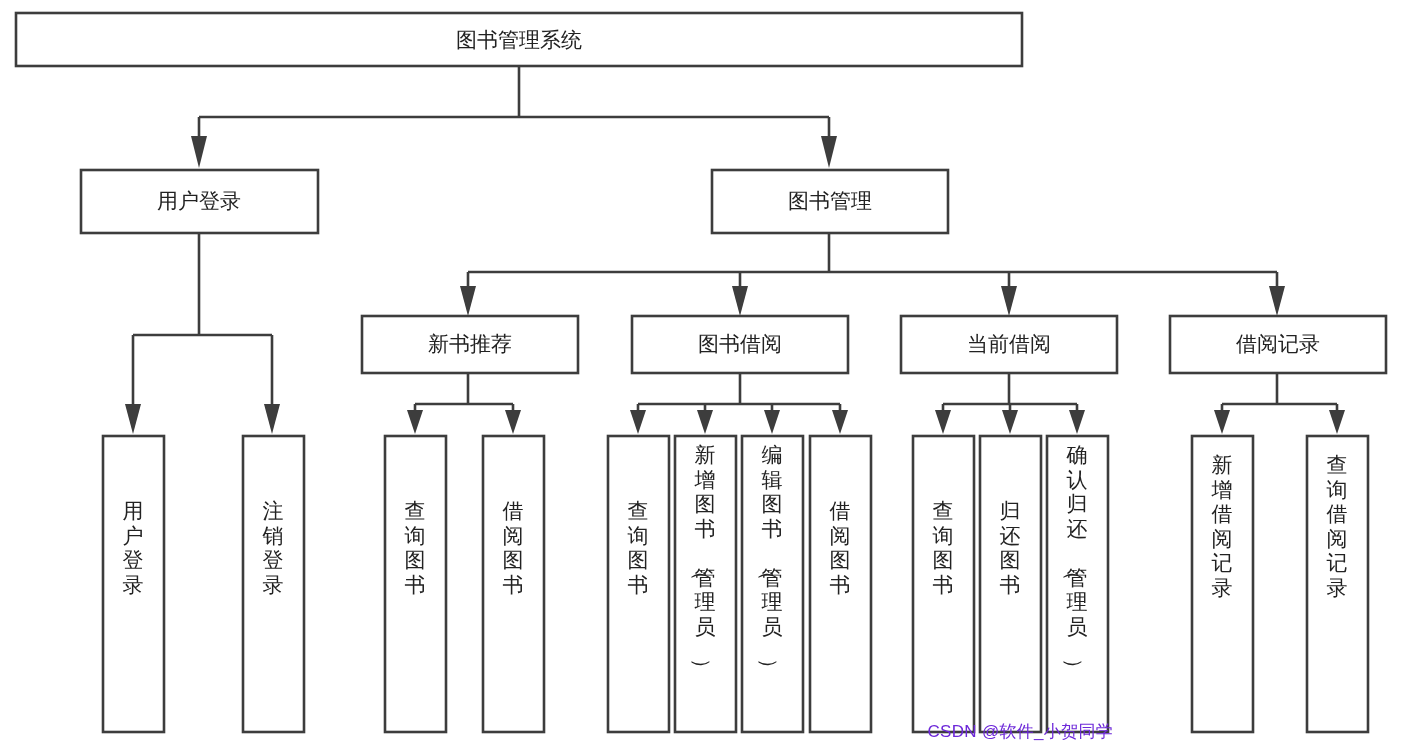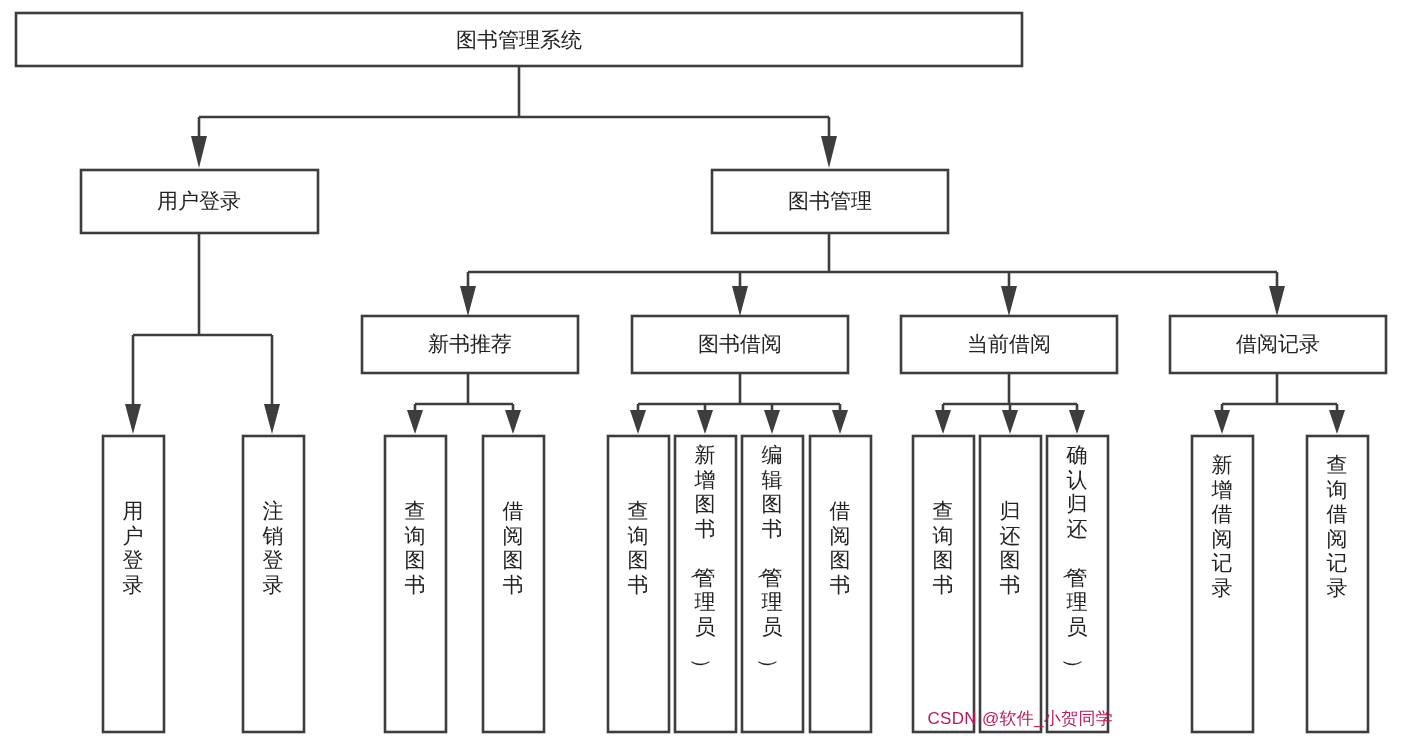--- a/index.html
+++ b/index.html
@@ -50,24 +50,24 @@
   }
   .node-label-vert {
     font-family: "Liberation Sans", sans-serif;
     fill: #222222;
     font-size: 21px;
     text-anchor: middle;
   }
   .watermark {
     position: absolute;
     right: 8px;
-    bottom: 17px;
+    bottom: 4px;
     font-family: "Liberation Sans", sans-serif;
     font-size: 17px;
-    color: #be185d;
+    color: #6d28d9;
     white-space: nowrap;
     letter-spacing: 0.3px;
   }
 </style>
 </head>
 <body>
 
 <div id="diagram-root">
 
   <svg class="diagram-canvas" viewBox="0 0 1405 747" xmlns="http://www.w3.org/2000/svg">

